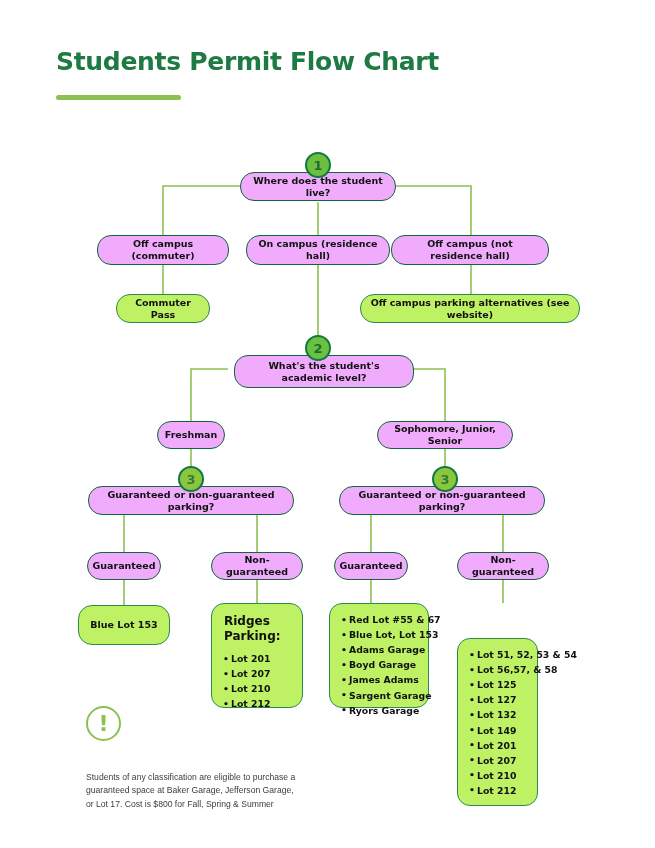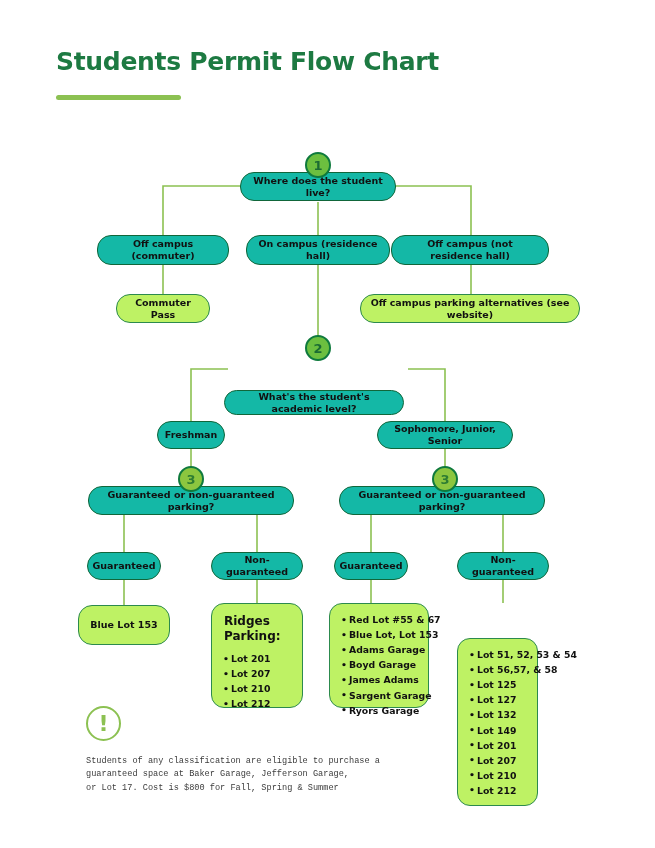--- a/index.html
+++ b/index.html
@@ -54,21 +54,21 @@
     width: 655px;
     height: 848px;
     pointer-events: none;
   }
 
   
   .node {
     position: absolute;
     box-sizing: border-box;
     border: 1.5px solid #11663a;
-    background: #14b8a6;
+    background: #f0abfc;
     color: #111111;
     font-size: 9.5px;
     font-weight: bold;
     display: flex;
     align-items: center;
     justify-content: center;
     text-align: center;
     border-radius: 14px;
     line-height: 1.25;
     padding: 0 8px;
@@ -149,25 +149,25 @@
     display: flex;
     align-items: center;
     justify-content: center;
     color: #8cc152;
     font-size: 22px;
     font-weight: bold;
     line-height: 1;
     font-family: "DejaVu Sans", sans-serif;
   }
   #footnote-text {
-    margin-top: 14px;
+    margin-top: 30px;
     font-size: 8.6px;
     line-height: 1.55;
     color: #3c3c3c;
-    font-family: Liberation Mono, monospace;
+    font-family: Liberation Sans, sans-serif;
     white-space: pre-line;
   }
 </style>
 </head>
 <body>
 
 <div id="header">
   <h1 id="page-title">Students Permit Flow Chart</h1>
   <div id="title-rule"></div>
 </div>
@@ -211,21 +211,21 @@
   <div class="node" style="left:240px; top:172px; width:156px; height:29px;">Where does the student live?</div>
 
   <div class="node" style="left:97px; top:235px; width:132px; height:30px;">Off campus (commuter)</div>
   <div class="node" style="left:246px; top:235px; width:144px; height:30px;">On campus (residence hall)</div>
   <div class="node" style="left:391px; top:235px; width:158px; height:30px;">Off campus (not residence hall)</div>
 
   <div class="node filled" style="left:116px; top:294px; width:94px; height:29px;">Commuter Pass</div>
   <div class="node filled" style="left:360px; top:294px; width:220px; height:29px;">Off campus parking alternatives (see website)</div>
 
   <div class="badge" style="left:305px; top:335px;">2</div>
-  <div class="node" style="left:224px; top:355px; width:180px; height:25px;margin-top:35px;">What's the student's academic level?</div>
+  <div class="node" style="left:234px; top:355px; width:180px; height:33px;">What's the student's academic level?</div>
 
   <div class="node" style="left:157px; top:421px; width:68px; height:28px;">Freshman</div>
   <div class="node" style="left:377px; top:421px; width:136px; height:28px;">Sophomore, Junior, Senior</div>
 
   <div class="badge step3" style="left:178px; top:466px;">3</div>
   <div class="node" style="left:88px; top:486px; width:206px; height:29px;">Guaranteed or non-guaranteed parking?</div>
 
   <div class="node" style="left:87px; top:552px; width:74px; height:28px;">Guaranteed</div>
   <div class="node" style="left:211px; top:552px; width:92px; height:28px;">Non-guaranteed</div>
 

